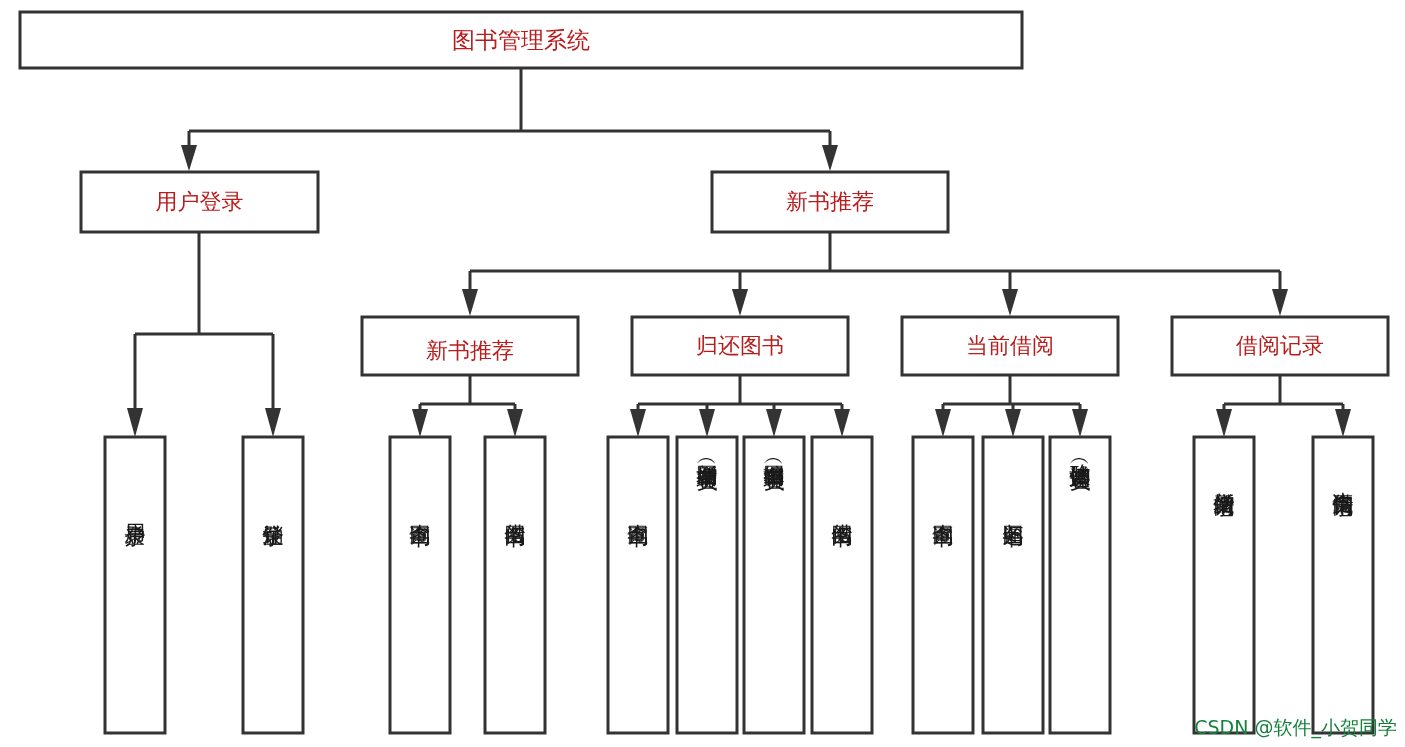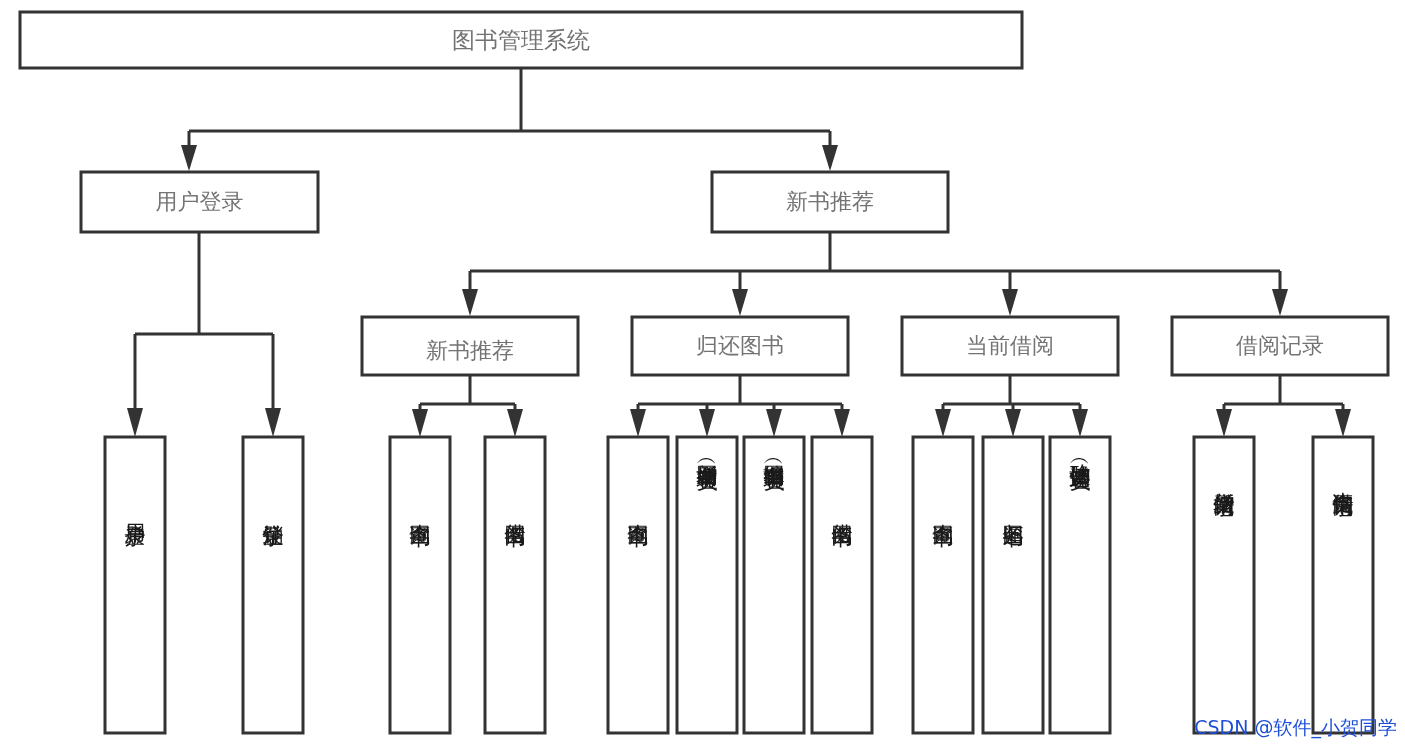--- a/index.html
+++ b/index.html
@@ -61,30 +61,30 @@
   .hlabel-holder {
     position: absolute;
     display: flex;
     align-items: center;
     justify-content: center;
     pointer-events: none;
   }
   .hlabel-text {
     font-family: "DejaVu Sans", "Liberation Sans", sans-serif;
     font-size: 22px;
-    color: #737373;
+    color: #b91c1c;
     white-space: nowrap;
   }
   .watermark {
     position: absolute;
     right: 8px;
     bottom: 6px;
     font-family: "DejaVu Sans", "Liberation Sans", sans-serif;
     font-size: 19px;
-    color: #1d4ed8;
+    color: #15803d;
     white-space: nowrap;
     pointer-events: none;
   }
 </style>
 </head>
 <body>
 
 <div id="diagram-root">
 
   <svg class="diagram-svg" viewBox="0 0 1405 747">

